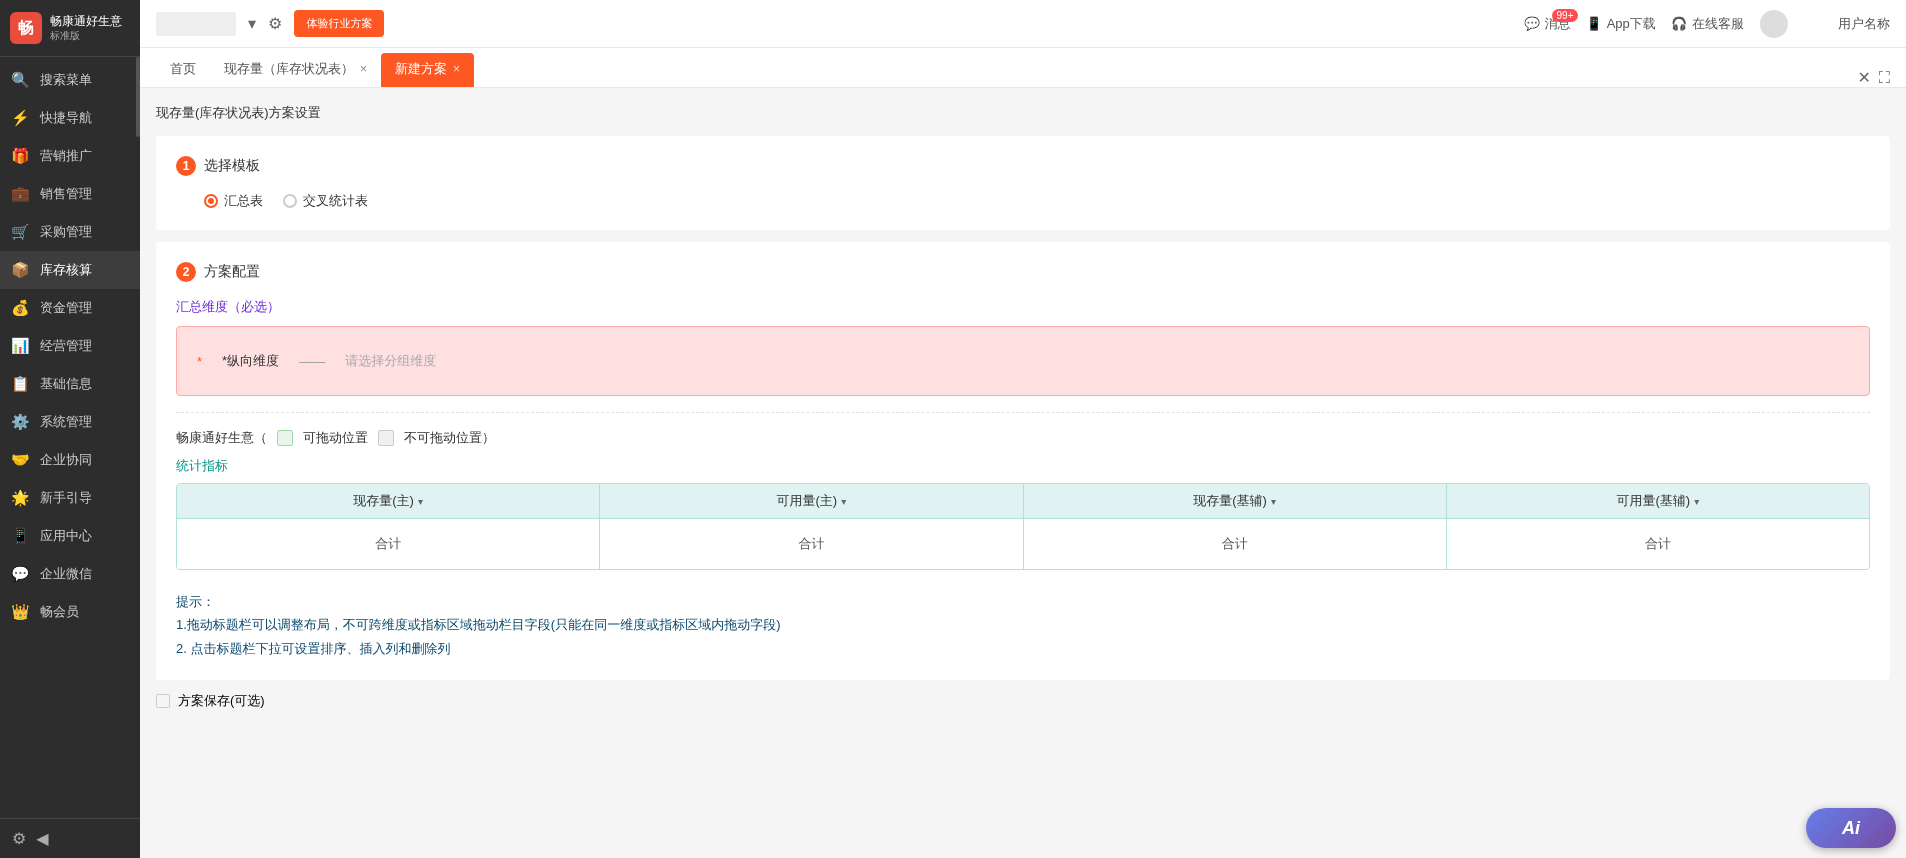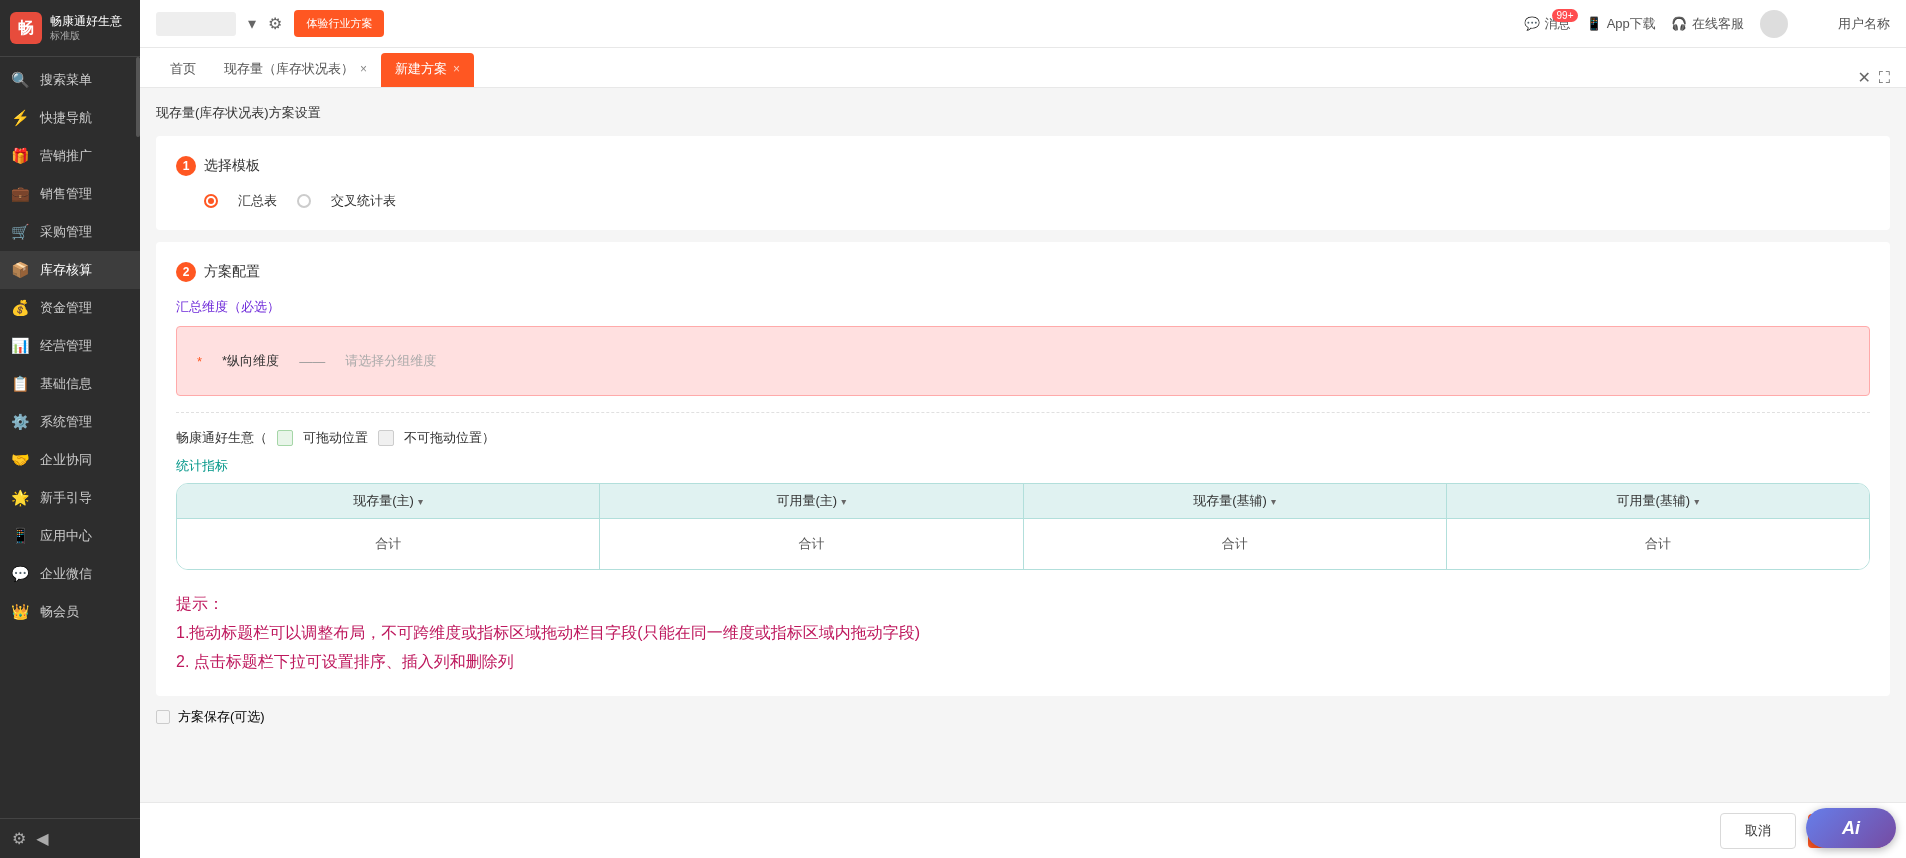--- a/index.html
+++ b/index.html
@@ -144,21 +144,21 @@
       border-radius: 50%;
       display: flex; align-items: center; justify-content: center;
       font-size: 12px;
       font-weight: bold;
       flex-shrink: 0;
     }
     .section-title { font-size: 14px; color: #333; font-weight: 500; }
 
     
     .template-options { display: flex; align-items: center; gap: 20px; margin-left: 28px; }
-    .radio-option { display: flex; align-items: center; gap: 20px; cursor: pointer; font-size: 13px; color: #333; }
+    .radio-option { display: flex; align-items: center; gap: 6px; cursor: pointer; font-size: 13px; color: #333; }
     .radio-circle {
       width: 14px; height: 14px;
       border-radius: 50%;
       border: 2px solid #ccc;
       display: flex; align-items: center; justify-content: center;
     }
     .radio-circle.selected { border-color: #ff5722; }
     .radio-circle.selected::after { content: ''; width: 6px; height: 6px; background: #ff5722; border-radius: 50%; }
 
     
@@ -192,21 +192,21 @@
       border-radius: 2px;
     }
     .indicator-badge-gray {
       display: inline-block;
       width: 16px; height: 16px;
       background: #f0f0f0;
       border: 1px solid #ccc;
       border-radius: 2px;
     }
 
-    .stats-table { border: 1px solid #b2dfdb; border-radius: 12px; overflow: hidden; margin-bottom: 12px; }
+    .stats-table { border: 1px solid #b2dfdb; border-radius: 4px; overflow: hidden; margin-bottom: 12px; }
     .stats-table-header { display: flex; background: #e0f2f1; }
     .stats-col {
       flex: 1;
       padding: 8px 12px;
       display: flex;
       align-items: center;
       justify-content: center;
       gap: 4px;
       font-size: 13px;
       color: #333;
@@ -224,21 +224,21 @@
       border-right: 1px solid #b2dfdb;
     }
     .stats-col-body:last-child { border-right: none; }
     .stats-table-body { display: flex; background: #fff; border-top: 1px solid #b2dfdb; }
 
     .col-label { font-size: 13px; color: #009688; font-weight: 500; margin-bottom: 8px; }
 
     .dropdown-arrow { font-size: 10px; color: #666; }
 
     
-    .tips { color: #be185d; font-size: 16px; margin-top: 20px; line-height: 1.8; }
+    .tips { color: #0c4a6e; font-size: 13px; margin-top: 20px; line-height: 1.8; }
 
     
     .save-option { display: flex; align-items: center; gap: 8px; margin-top: 10px; }
     .checkbox { width: 14px; height: 14px; border: 1px solid #ccc; border-radius: 2px; cursor: pointer; }
 
     
     .bottom-bar {
       height: 56px;
       background: #fff;
       border-top: 1px solid #e8e8e8;
@@ -499,19 +499,15 @@
         <div>2. 点击标题栏下拉可设置排序、插入列和删除列</div>
       </div>
     </div>
 
     <div class="save-option">
       <div class="checkbox"></div>
       <span>方案保存(可选)</span>
     </div>
   </div>
 
-  <div class="bottom-bar">
-    <button class="btn-cancel">取消</button>
-    <button class="btn-query">查询</button>
-  </div>
 </div>
 
 <div class="ai-fab">Ai</div>
 
 </body></html>

